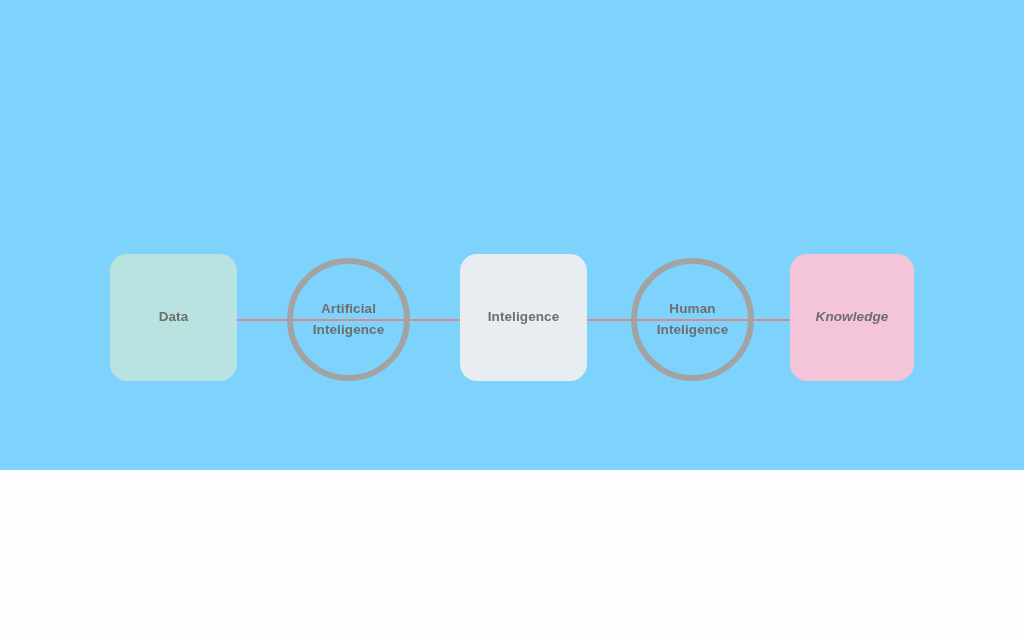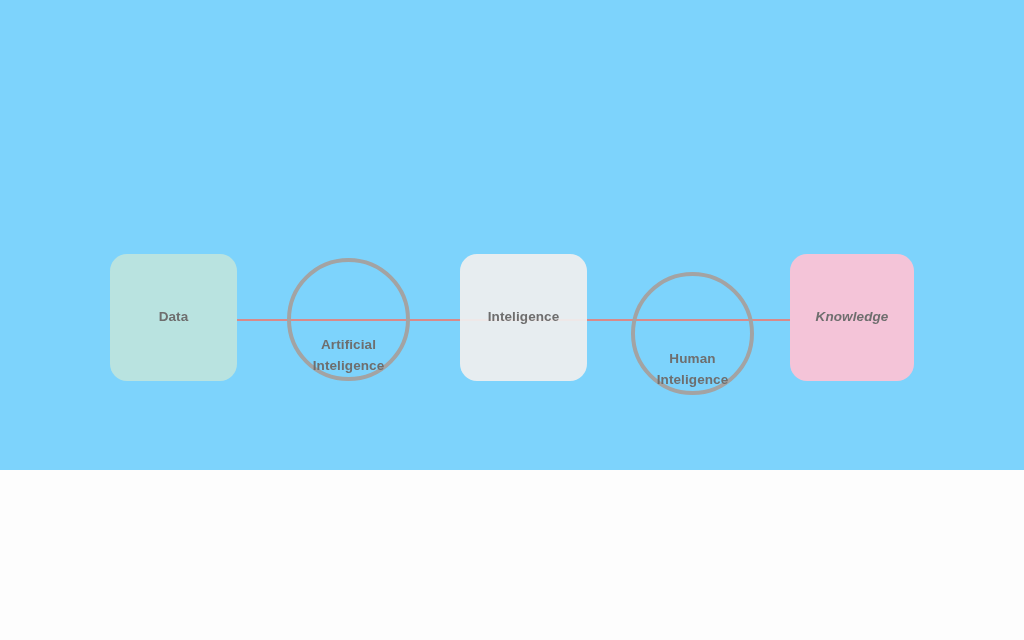--- a/index.html
+++ b/index.html
@@ -49,24 +49,23 @@
   }
   .node.box.translucent {
     z-index: 2;
   }
 
   
   .node.circle {
     width: 123px;
     height: 123px;
     border-radius: 50%;
-    border: 4px solid #a3a3a3;
+    border: 6px solid #a3a3a3;
     background: transparent;
     z-index: 4;
-    align-items: flex-end;
   }
 
   .node-label {
     font-size: 13.5px;
     font-weight: 700;
     color: #6e6e6e;
     letter-spacing: 0.1px;
     line-height: 1.55;
     white-space: pre-line;
     user-select: none;
@@ -89,21 +88,21 @@
 
   <div class="node circle" style="left:287px; top:258px;">
     <span class="node-label">Artificial
 Inteligence</span>
   </div>
 
   <div class="node box translucent" style="left:460px; top:254px; background:rgba(239,239,239,0.93);">
     <span class="node-label">Inteligence</span>
   </div>
 
-  <div class="node circle" style="left:631px; top:272px;">
+  <div class="node circle" style="left:631px; top:258px;">
     <span class="node-label">Human
 Inteligence</span>
   </div>
 
   <div class="node box" style="left:790px; top:254px; width:124px; background:#f4c4d8;font-style:italic;">
     <span class="node-label">Knowledge</span>
   </div>
 
 </div>
 

